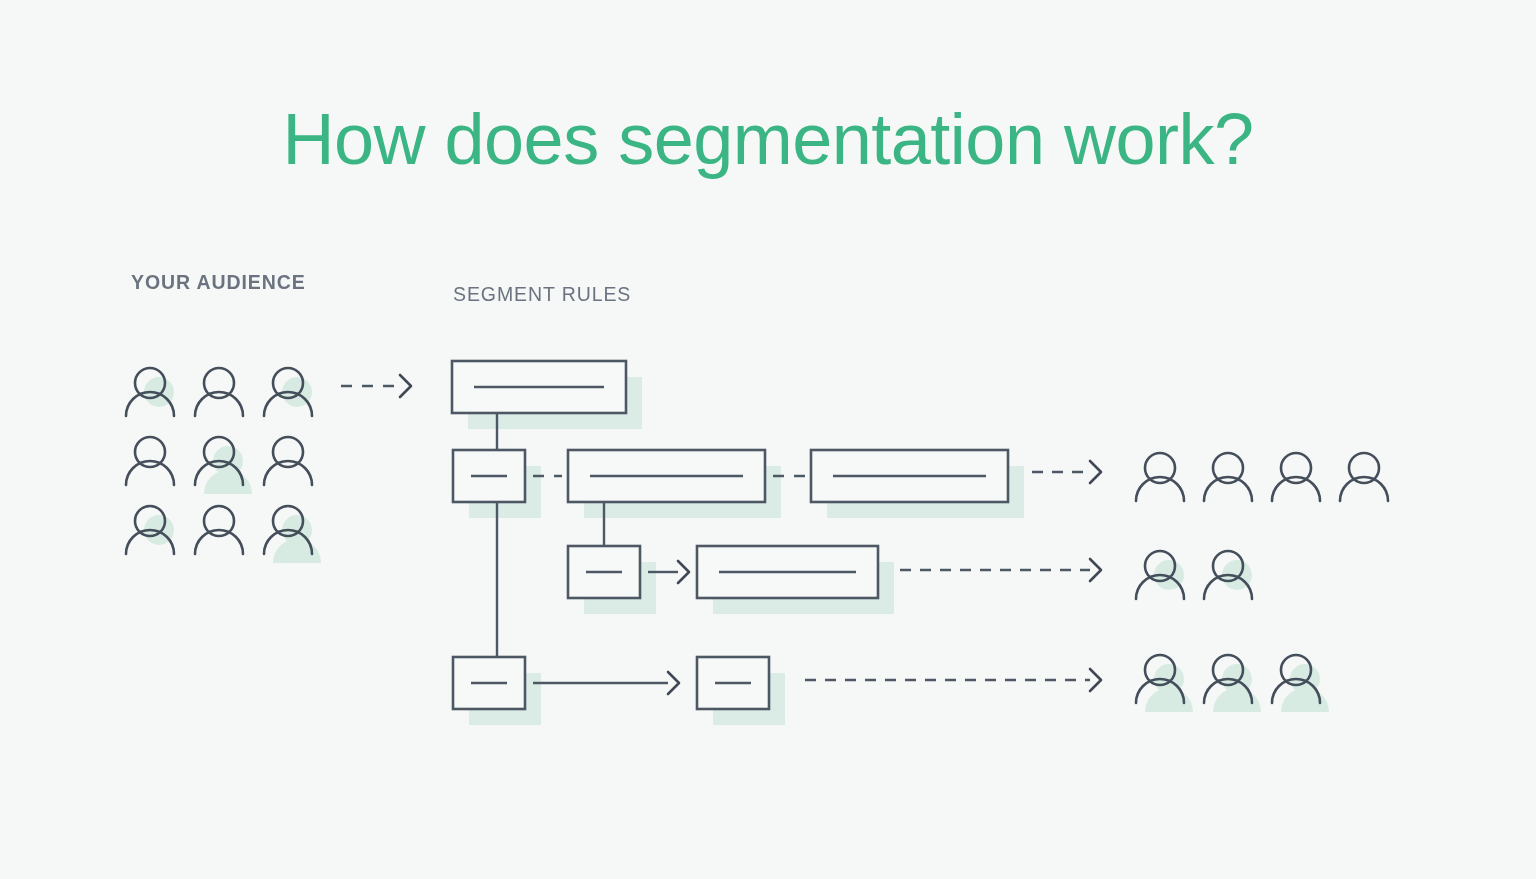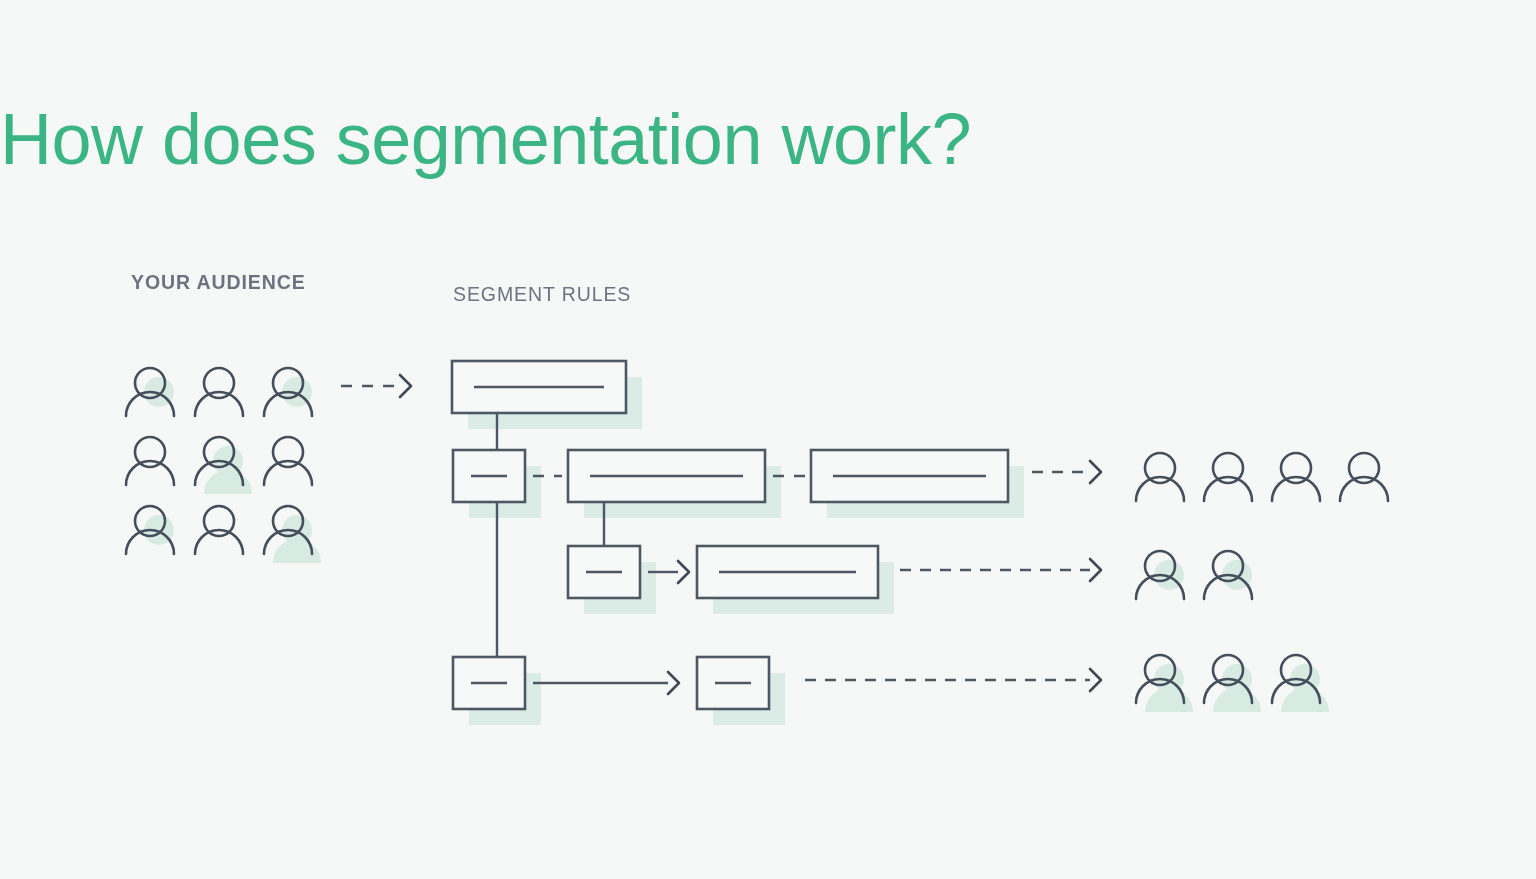--- a/index.html
+++ b/index.html
@@ -8,20 +8,21 @@
     background:#f6f8f7;
     font-family:"Liberation Sans","DejaVu Sans",sans-serif;
     overflow:hidden;
     position:relative;
   }
   #stage{position:absolute;inset:0;}
 
   .title{
     position:absolute;
     left:0;right:0;top:98px;
+    text-align:center;
     font-size:72px;
     font-weight:400;
     letter-spacing:-0.5px;
     color:#3cb585;
     white-space:nowrap;
   }
 
   .col-head{
     position:absolute;
     font-size:19.5px;

